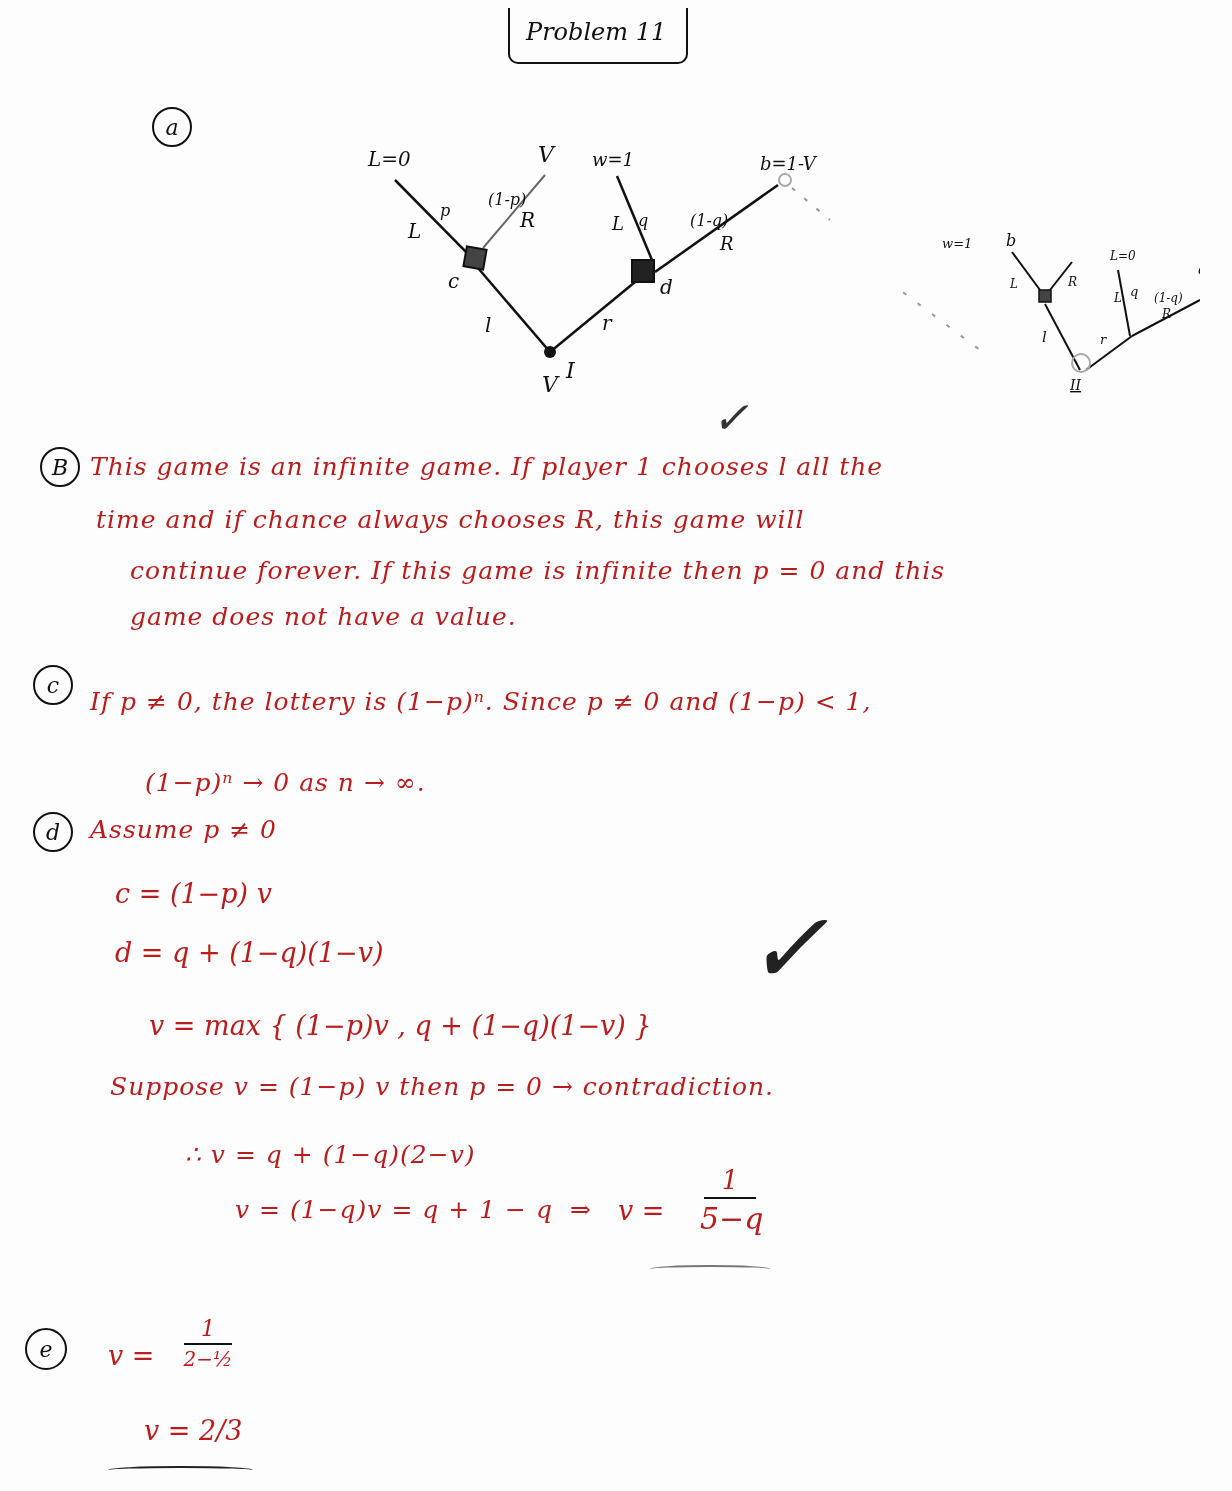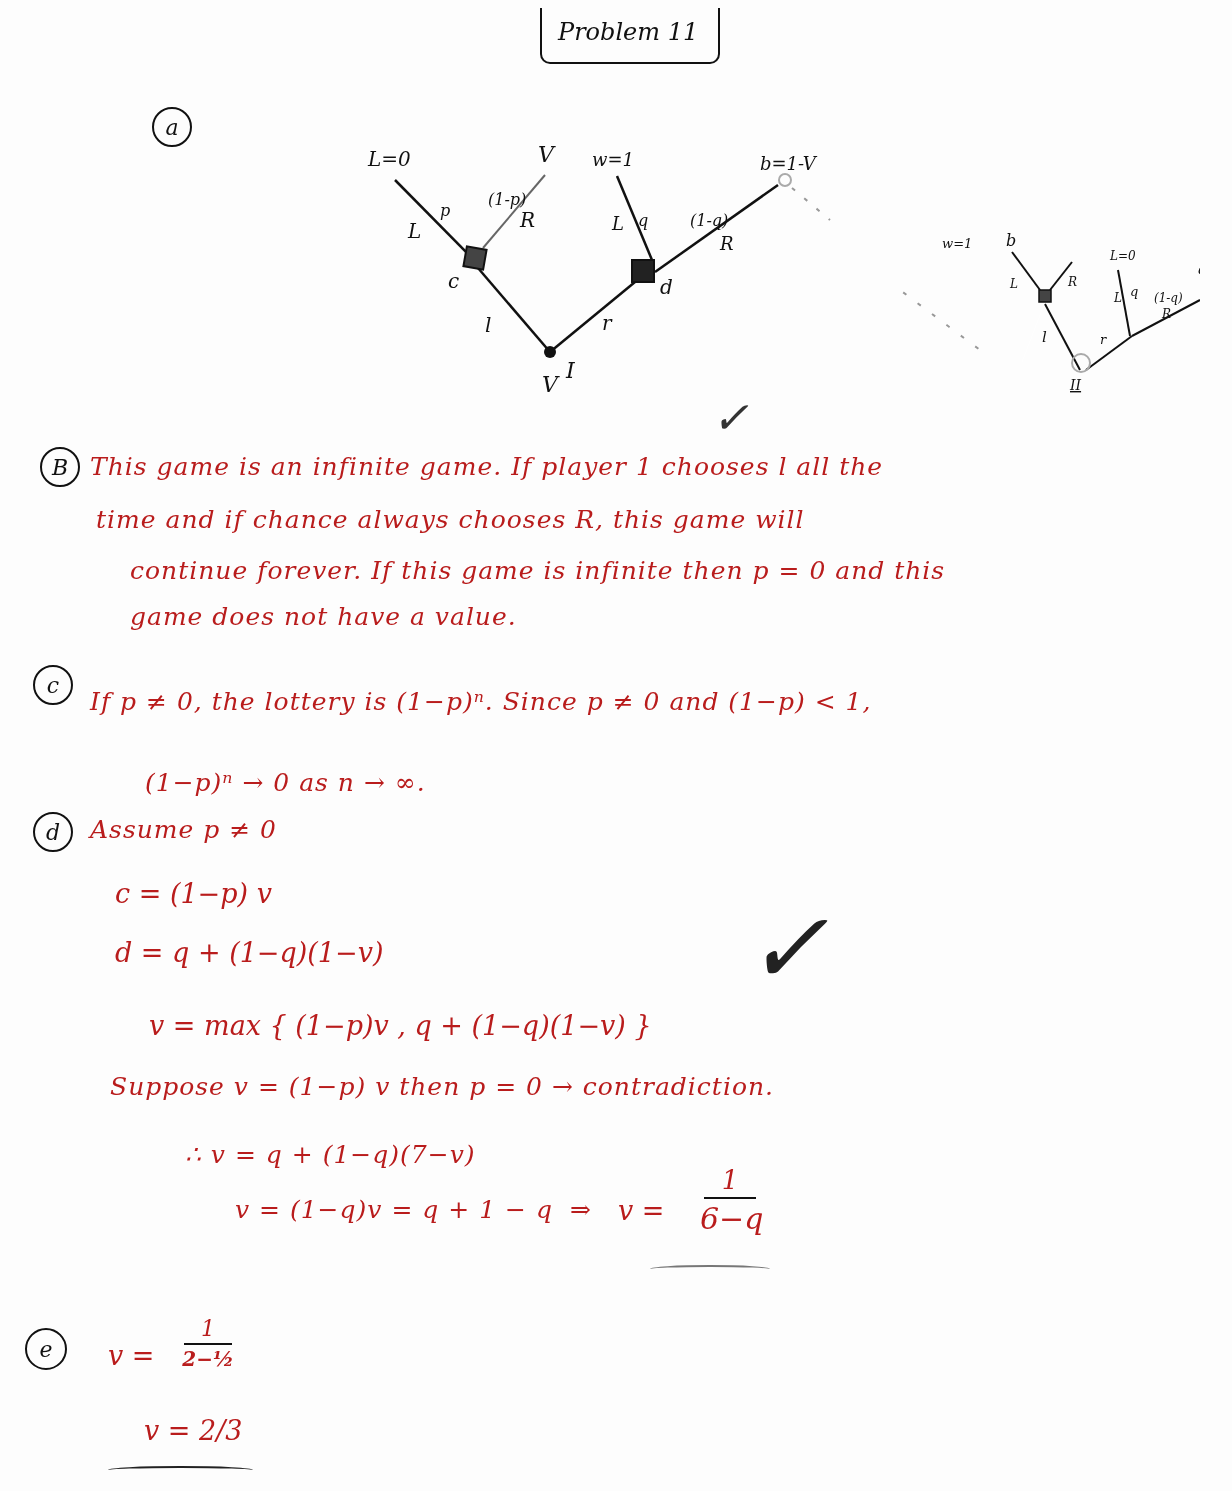--- a/index.html
+++ b/index.html
@@ -6,21 +6,21 @@
   body {
     width:1232px; height:1491px; position:relative; overflow:hidden;
     background:#fdfdfd;
     font-family:"DejaVu Sans", sans-serif;
     color:#111;
   }
   .hand { font-family:"DejaVu Serif", serif; font-style:italic; color:#b91c1c; position:absolute; white-space:nowrap; }
   .title-box {
     position:absolute; left:508px; top:8px; width:176px; height:54px;
     border:2px solid #111; border-top:none; border-radius:0 0 10px 10px;
-    border-left:2px solid #111; border-right:2px solid #111;margin-left:32px;
+    border-left:2px solid #111; border-right:2px solid #111;
   }
   .title-box span { position:absolute; left:16px; top:10px; font-size:24px; font-family:"DejaVu Serif", serif; font-style:italic; }
   .circ {
     position:absolute; width:36px; height:36px; border:2px solid #111; border-radius:50%;
     display:flex; align-items:center; justify-content:center;
     font-family:"DejaVu Serif", serif; font-size:22px; font-style:italic;
   }
   .line { font-size:25px; letter-spacing:1px; }
   .eq { font-size:27px; }
   svg text { font-family:"DejaVu Serif", serif; font-style:italic; fill:#111; }
@@ -125,34 +125,34 @@
 
 <div class="circ" style="left:33px; top:812px;">
     <span>d</span>
   </div>
 <div class="hand line" style="left:90px; top:815px;">Assume  p ≠ 0</div>
 <div class="hand eq" style="left:115px; top:878px;">c = (1−p) v</div>
 <div class="hand eq" style="left:115px; top:937px;">d = q + (1−q)(1−v)</div>
 <div class="hand eq" style="left:149px; top:1010px;">v = max { (1−p)v , q + (1−q)(1−v) }</div>
 <div class="hand" style="left:745px; top:890px; font-size:100px; color:#222;">✓</div>
 <div class="hand line" style="left:110px; top:1072px;">Suppose  v = (1−p) v   then  p = 0 → contradiction.</div>
-<div class="hand line" style="left:185px; top:1140px;">∴ v = q + (1−q)(7−v)</div>
+<div class="hand line" style="left:185px; top:1140px;">∴ v = q + (1−q)(2−v)</div>
 <div class="hand line" style="left:235px; top:1195px;">v = (1−q)v = q + 1 − q</div>
 <div class="hand line" style="left:570px; top:1195px;">⇒</div>
 <div class="hand eq" style="left:618px; top:1195px;">v =</div>
 <div style="position:absolute; left:700px; top:1165px; width:60px; text-align:center;">
   <div class="hand" style="position:static; font-size:26px;">1</div>
   <div style="border-top:2px solid #111; margin:2px 4px;"></div>
-  <div class="hand" style="position:static; font-size:30px;">6−q</div>
+  <div class="hand" style="position:static; font-size:30px;">5−q</div>
 </div>
 <div class="underline" style="left:650px; top:1265px; width:120px; height:6px; border-color:#777;"></div>
 
 <div class="circ" style="left:25px; top:1328px; width:38px; height:38px;">
     <span>e</span>
   </div>
 <div class="hand eq" style="left:108px; top:1340px;">v =</div>
 <div style="position:absolute; left:180px; top:1316px; width:56px; text-align:center;">
   <div class="hand" style="position:static; font-size:22px;">1</div>
   <div style="border-top:2px solid #111; margin:2px 4px;"></div>
-  <div class="hand" style="position:static; font-size:20px;font-weight:bold;">2−½</div>
+  <div class="hand" style="position:static; font-size:20px;">2−½</div>
 </div>
 <div class="hand eq" style="left:108px; top:1415px;margin-left:36px;">v = 2/3</div>
 <div class="underline" style="left:108px; top:1466px; width:145px; height:6px;"></div>
 
 </body></html>

